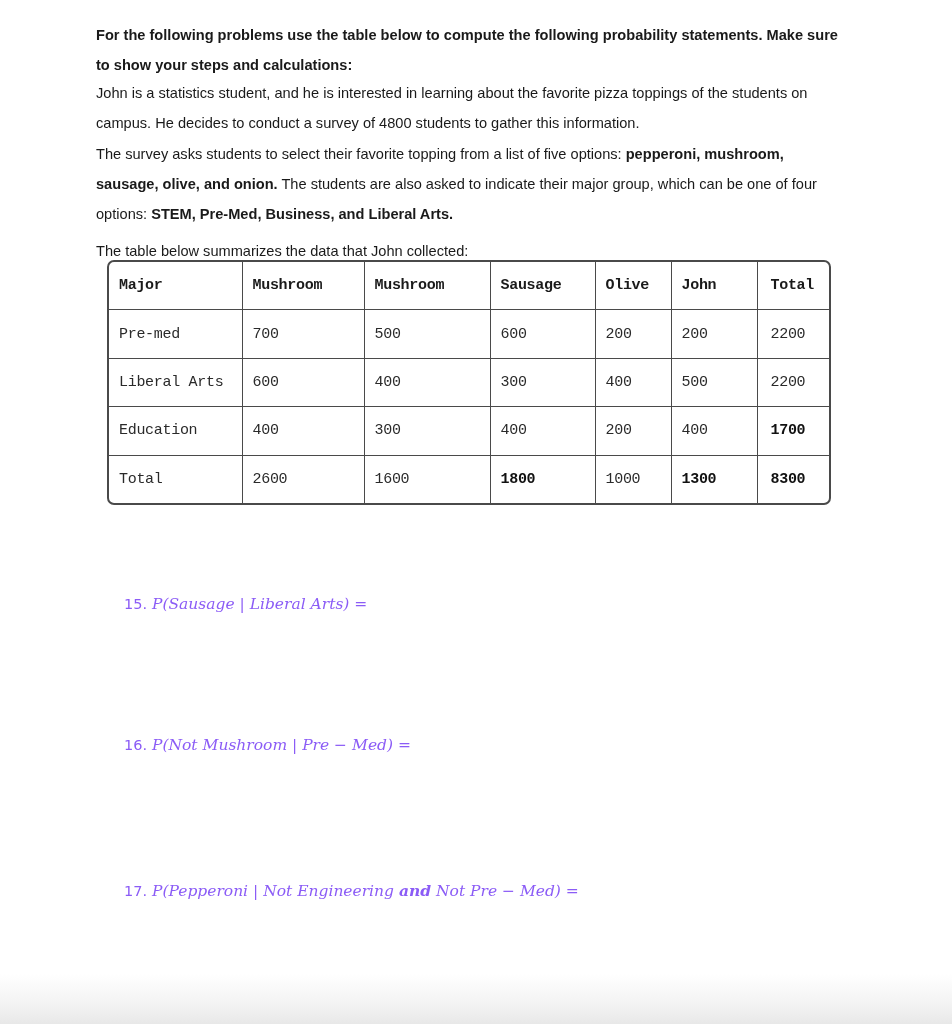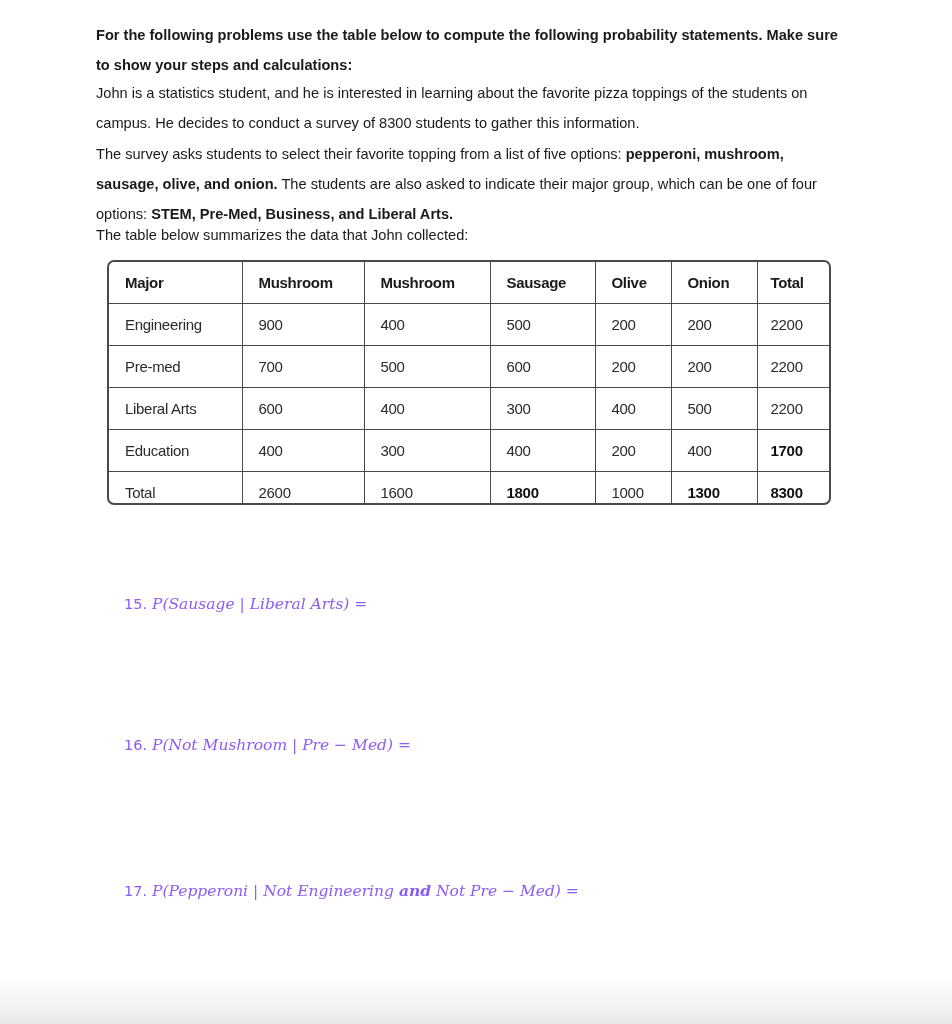--- a/index.html
+++ b/index.html
@@ -10,31 +10,31 @@
     }
     .page-shade {
       position: absolute; left: 0; right: 0; bottom: 0; height: 50px;
       background: linear-gradient(to bottom, rgba(255,255,255,0) 0%, #f3f3f3 60%, #e8e8e8 100%);
     }
     .para { position: absolute; left: 96px; width: 750px; font-size: 14.6px; line-height: 30px; }
     .para b { font-weight: bold; }
     #p-intro { top: 20px; font-weight: bold; }
     #p-john { top: 78px; }
     #p-survey { top: 139px; }
-    #p-table-lead { top: 220px; }
+    #p-table-lead { top: 236px; }
 
     .table-wrap {
       position: absolute; left: 107px; top: 260px; width: 724px; height: 245px;
       border: 2px solid #4a4a4a; border-radius: 7px; box-sizing: border-box; overflow: hidden;
     }
     table { border-collapse: collapse; width: 100%; height: 100%; table-layout: fixed; }
     td, th {
-      border: 1.5px solid #4a4a4a; padding: 0 0 0 16px; height: 41px;
+      border: 1.5px solid #4a4a4a; padding: 0 0 0 10px; height: 41px;
       text-align: left; font-size: 15px; font-weight: normal; color: #2a2a2a;
-      font-family: Liberation Sans, sans-serif; letter-spacing: -0.3px;
+      font-family: Liberation Mono, monospace; letter-spacing: -0.3px;
     }
     th { font-weight: bold; color: #1a1a1a; }
     tr:first-child th { border-top: none; }
     tr:last-child td { border-bottom: none; }
     tr td:first-child, tr th:first-child { border-left: none; }
     tr td:last-child, tr th:last-child { border-right: none; }
     td.bold { font-weight: bold; color: #111; }
     td.c-total, th.c-total { padding-left: 13px; }
 
     .question {
@@ -45,21 +45,21 @@
     .question .and { font-weight: bold; }
     #q15 { top: 575px; }
     #q16 { top: 716px; }
     #q17 { top: 861px; }
   </style>
 </head>
 <body>
 
 <div class="para" id="p-intro">For the following problems use the table below to compute the following probability statements. Make sure to show your steps and calculations:</div>
 
-<div class="para" id="p-john">John is a statistics student, and he is interested in learning about the favorite pizza toppings of the students on campus. He decides to conduct a survey of 8300 students to gather this information.</div>
+<div class="para" id="p-john">John is a statistics student, and he is interested in learning about the favorite pizza toppings of the students on campus. He decides to conduct a survey of 4800 students to gather this information.</div>
 
 <div class="para" id="p-survey"><span>The survey asks students to select their favorite topping from a list of five options: </span><b>pepperoni, mushroom, sausage, olive, and onion.</b><span> The students are also asked to indicate their major group, which can be one of four options: </span><b>STEM, Pre-Med, Business, and Liberal Arts.</b></div>
 
 <div class="para" id="p-table-lead">The table below summarizes the data that John collected:</div>
 
 <div class="table-wrap">
   <table>
     <colgroup>
       <col style="width:133px">
         <col style="width:122px">
@@ -69,31 +69,22 @@
         <col style="width:86px">
         <col style="width:76px">
     </colgroup>
     <tbody>
         <tr>
       <th>Major</th>
       <th>Mushroom</th>
       <th>Mushroom</th>
       <th>Sausage</th>
       <th>Olive</th>
-      <th>Onion</th>
+      <th>John</th>
       <th class="c-total">Total</th>
-    </tr>
-    <tr>
-      <td>Engineering</td>
-      <td>900</td>
-      <td>400</td>
-      <td>500</td>
-      <td>200</td>
-      <td>200</td>
-      <td class="c-total">2200</td>
     </tr>
     <tr>
       <td>Pre-med</td>
       <td>700</td>
       <td>500</td>
       <td>600</td>
       <td>200</td>
       <td>200</td>
       <td class="c-total">2200</td>
     </tr>

